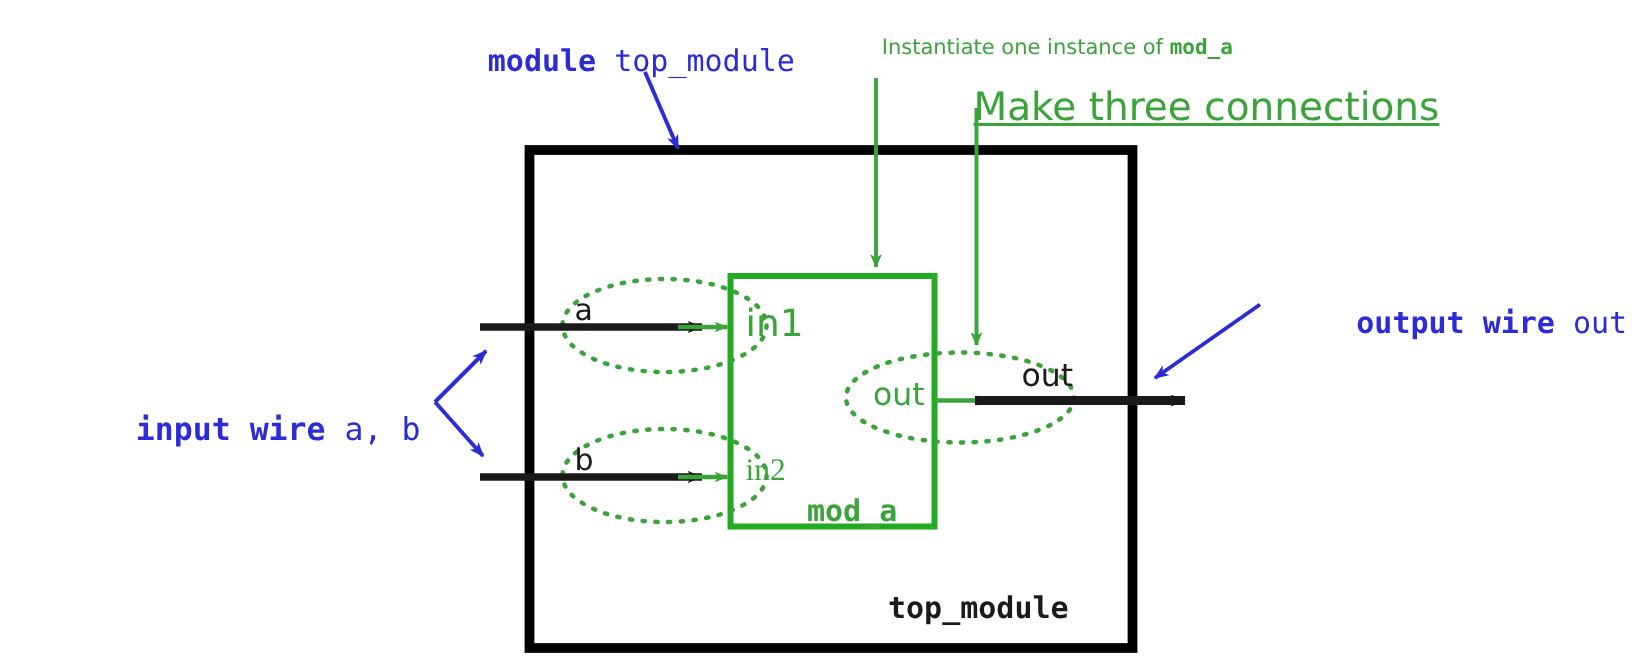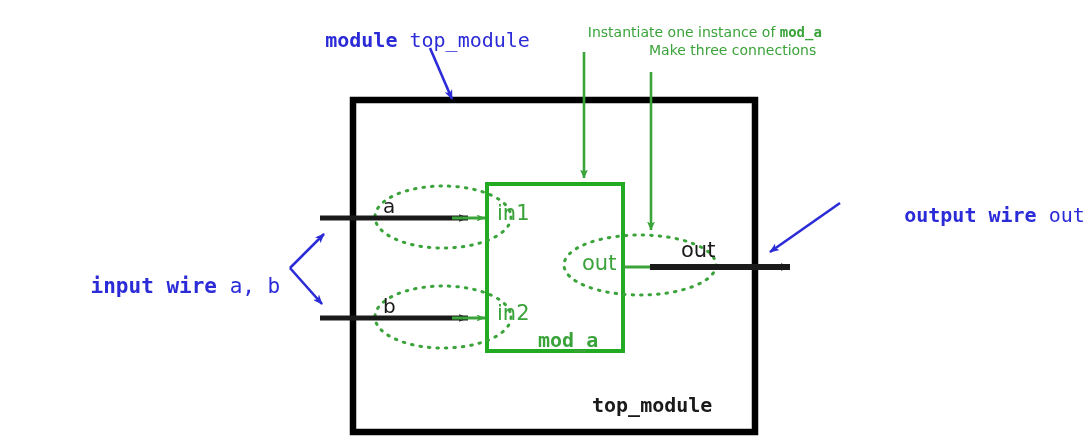--- a/index.html
+++ b/index.html
@@ -108,39 +108,39 @@
   </svg>
 
   <div class="lbl mono blue" style="left:277px; top:10px; font-size:20px;">
     <span class="bold">module</span><span>&nbsp;</span><span>top_module</span>
   </div>
 
   <div class="lbl sans green" style="left:570px; top:11px; font-size:14px;">
     <span>Instantiate one instance of </span><span class="mono bold">mod_a</span>
   </div>
 
-  <div class="lbl sans green" style="left:649px; top:43px; font-size:14px;">Make three connections</div>
+  <div class="lbl sans green" style="left:649px; top:59px; font-size:26px;text-decoration:underline;">Make three connections</div>
 
   <div class="lbl mono blue" style="left:40px; top:255px; font-size:21px;">
     <span class="bold">input wire</span><span> a, b</span>
   </div>
 
   <div class="lbl mono blue" style="left:856px; top:185px; font-size:20px;">
     <span class="bold">output wire</span><span> out</span>
   </div>
 
   <div class="lbl sans black" style="left:383px; top:196px; font-size:20px;">a</div>
 
   <div class="lbl sans black" style="left:383px; top:296px; font-size:20px;">b</div>
 
   <div class="lbl sans black" style="left:681px; top:240px; font-size:21px;">out</div>
 
-  <div class="lbl sans green" style="left:497px; top:203px; font-size:21px;">in1</div>
+  <div class="lbl sans green" style="left:497px; top:203px; font-size:25px;">in1</div>
 
-  <div class="lbl sans green" style="left:497px; top:303px; font-size:21px;">in2</div>
+  <div class="lbl sans green" style="left:497px; top:303px; font-size:21px;font-family:Liberation Serif, serif;">in2</div>
 
   <div class="lbl sans green" style="left:582px; top:253px; font-size:21px;">out</div>
 
   <div class="lbl mono bold green" style="left:538px; top:330px; font-size:20px;">mod_a</div>
 
   <div class="lbl mono bold black" style="left:592px; top:395px; font-size:20px;">top_module</div>
 
 </div>
 
 </body></html>

